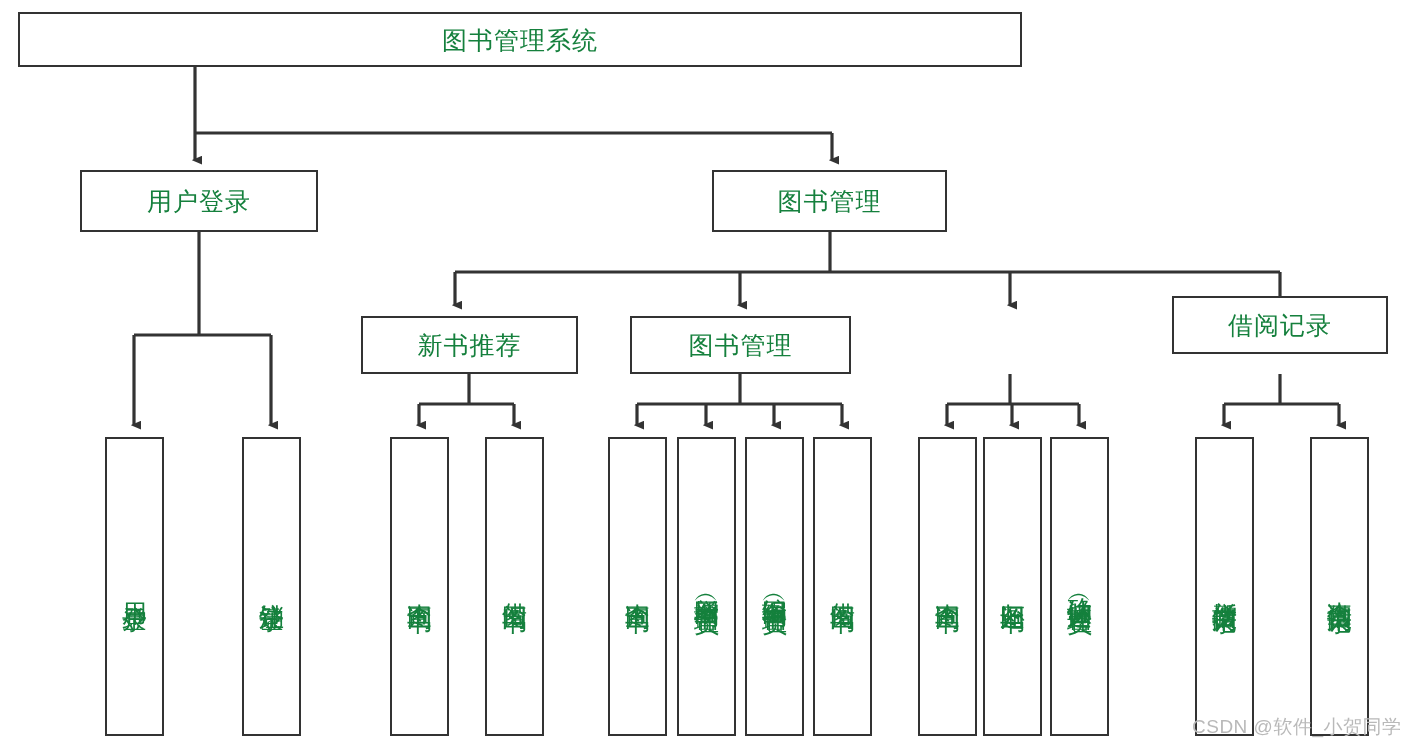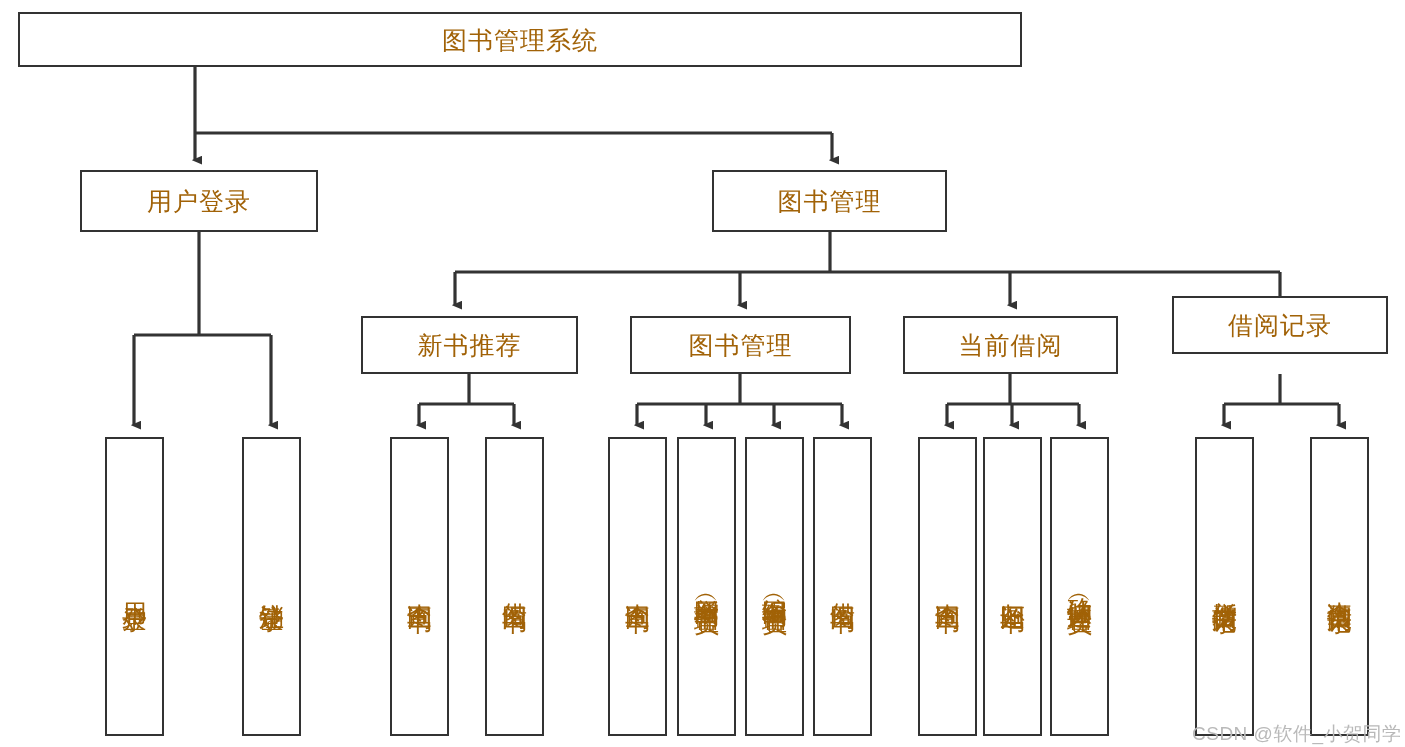--- a/index.html
+++ b/index.html
@@ -26,21 +26,21 @@
     pointer-events: none;
   }
   .node {
     position: absolute;
     box-sizing: border-box;
     background: #ffffff;
     border: 2.5px solid #333333;
     display: flex;
     align-items: center;
     justify-content: center;
-    color: #a16207;
+    color: #15803d;
     z-index: 2;
   }
   .node.horizontal {
     font-size: 25px;
     letter-spacing: 1px;
     line-height: 1.2;
     text-align: center;
   }
   .node.vertical {
     writing-mode: vertical-rl;
@@ -132,23 +132,20 @@
   <div class="node horizontal" style="left:712px; top:170px; width:235px; height:62px;">
     <span>图书管理</span>
   </div>
 
   <div class="node horizontal" style="left:361px; top:316px; width:217px; height:58px;">
     <span>新书推荐</span>
   </div>
   <div class="node horizontal" style="left:630px; top:316px; width:221px; height:58px;">
     <span>图书管理</span>
   </div>
-  <div class="node horizontal" style="left:903px; top:316px; width:215px; height:58px;">
-    <span>当前借阅</span>
-  </div>
   <div class="node horizontal" style="left:1172px; top:296px; width:216px; height:58px;">
     <span>借阅记录</span>
   </div>
 
   <div class="node vertical" style="left:105px; top:437px; width:59px; height:299px;">
     <span class="vlabel">用户登录</span>
   </div>
   <div class="node vertical" style="left:242px; top:437px; width:59px; height:299px;">
     <span class="vlabel">注销登录</span>
   </div>
@@ -183,15 +180,15 @@
     <span class="vlabel">确认归还（管理员）</span>
   </div>
 
   <div class="node vertical" style="left:1195px; top:437px; width:59px; height:299px;">
     <span class="vlabel">新增借阅记录</span>
   </div>
   <div class="node vertical" style="left:1310px; top:437px; width:59px; height:299px;">
     <span class="vlabel">查询借阅记录</span>
   </div>
 
-  <div class="watermark" style="left:1192px; top:714px;margin-top:7px;">CSDN @软件_小贺同学</div>
+  <div class="watermark" style="left:1192px; top:714px;">CSDN @软件_小贺同学</div>
 
 </div>
 
 </body></html>

